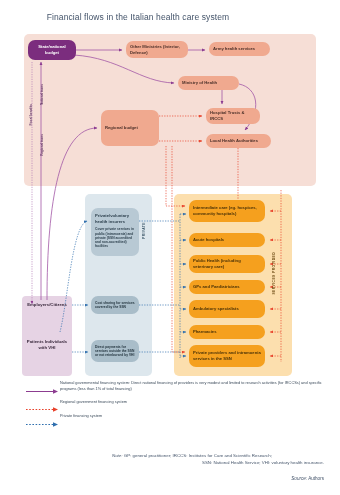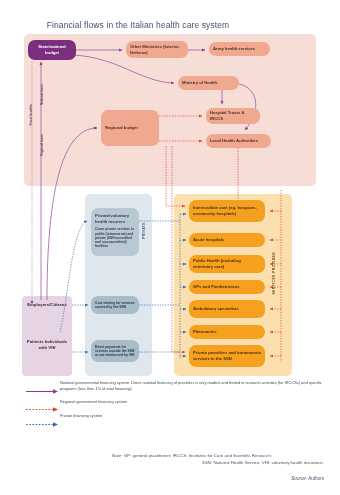--- a/index.html
+++ b/index.html
@@ -12,21 +12,21 @@
     height: 495px;
     position: relative;
     font-family: "Liberation Sans", sans-serif;
     color: #3b4a5a;
     overflow: hidden;
   }
 
   
   .title {
     position: absolute;
-    top: 20px;
+    top: 12px;
     left: 0;
     width: 276px;
     text-align: center;
     font-size: 8.5px;
     color: #44546a;
     letter-spacing: 0.1px;
   }
 
   
   .panel {

